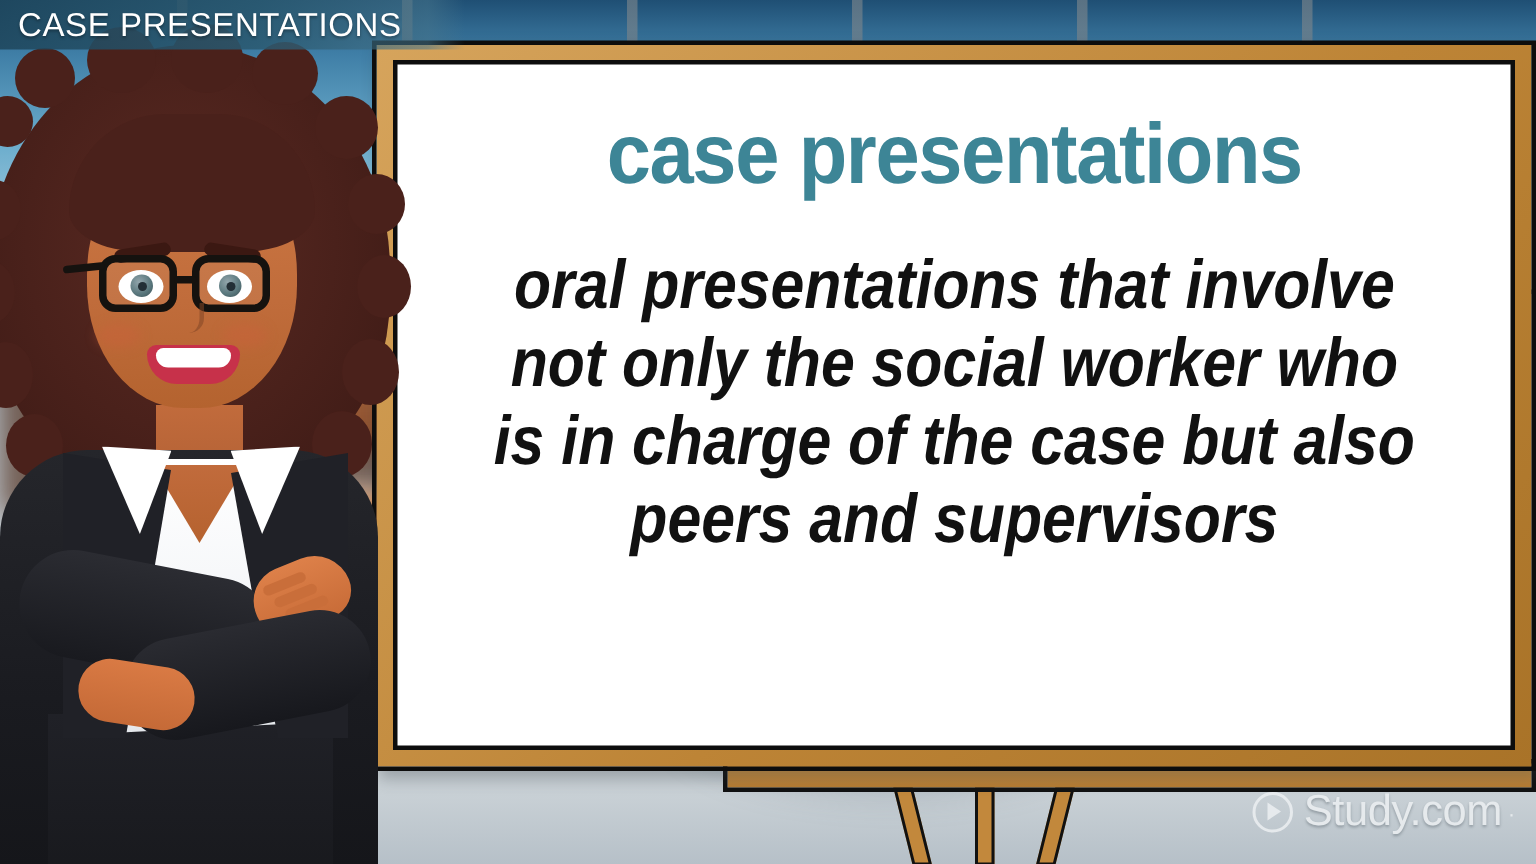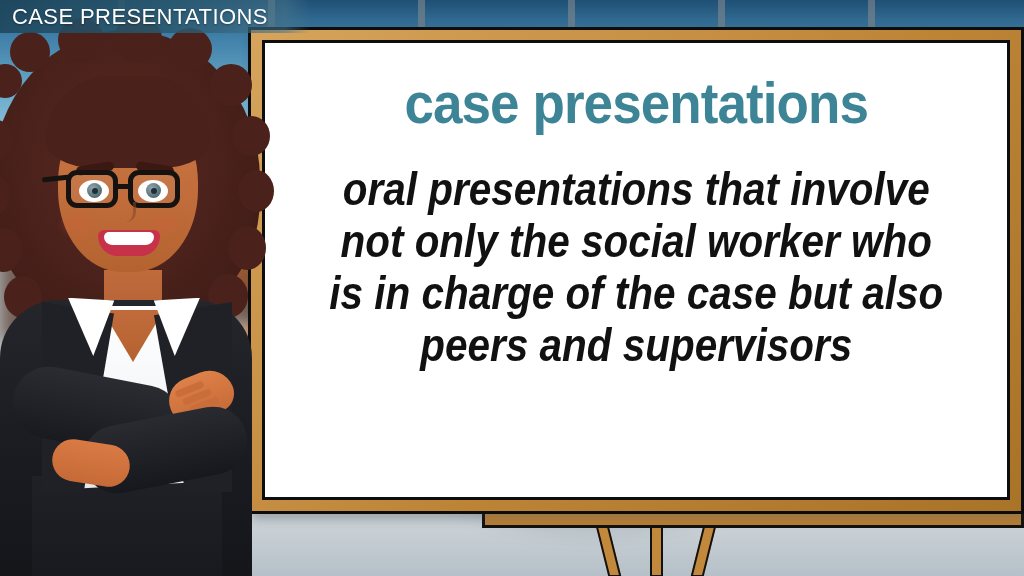--- a/index.html
+++ b/index.html
@@ -403,14 +403,19 @@
     <div class="ch nose"></div>
     <div class="ch mouth">
       <div class="teeth"></div>
     </div>
   </div>
 
   <div class="titlebar">
     <span class="t">CASE PRESENTATIONS</span>
   </div>
 
+  <div class="watermark">
+    <span class="wm-icon"></span>
+    <span class="wm-text">Study.com</span>
+    <span class="wm-tick">·</span>
+  </div>
 
 </div>
 
 </body></html>

